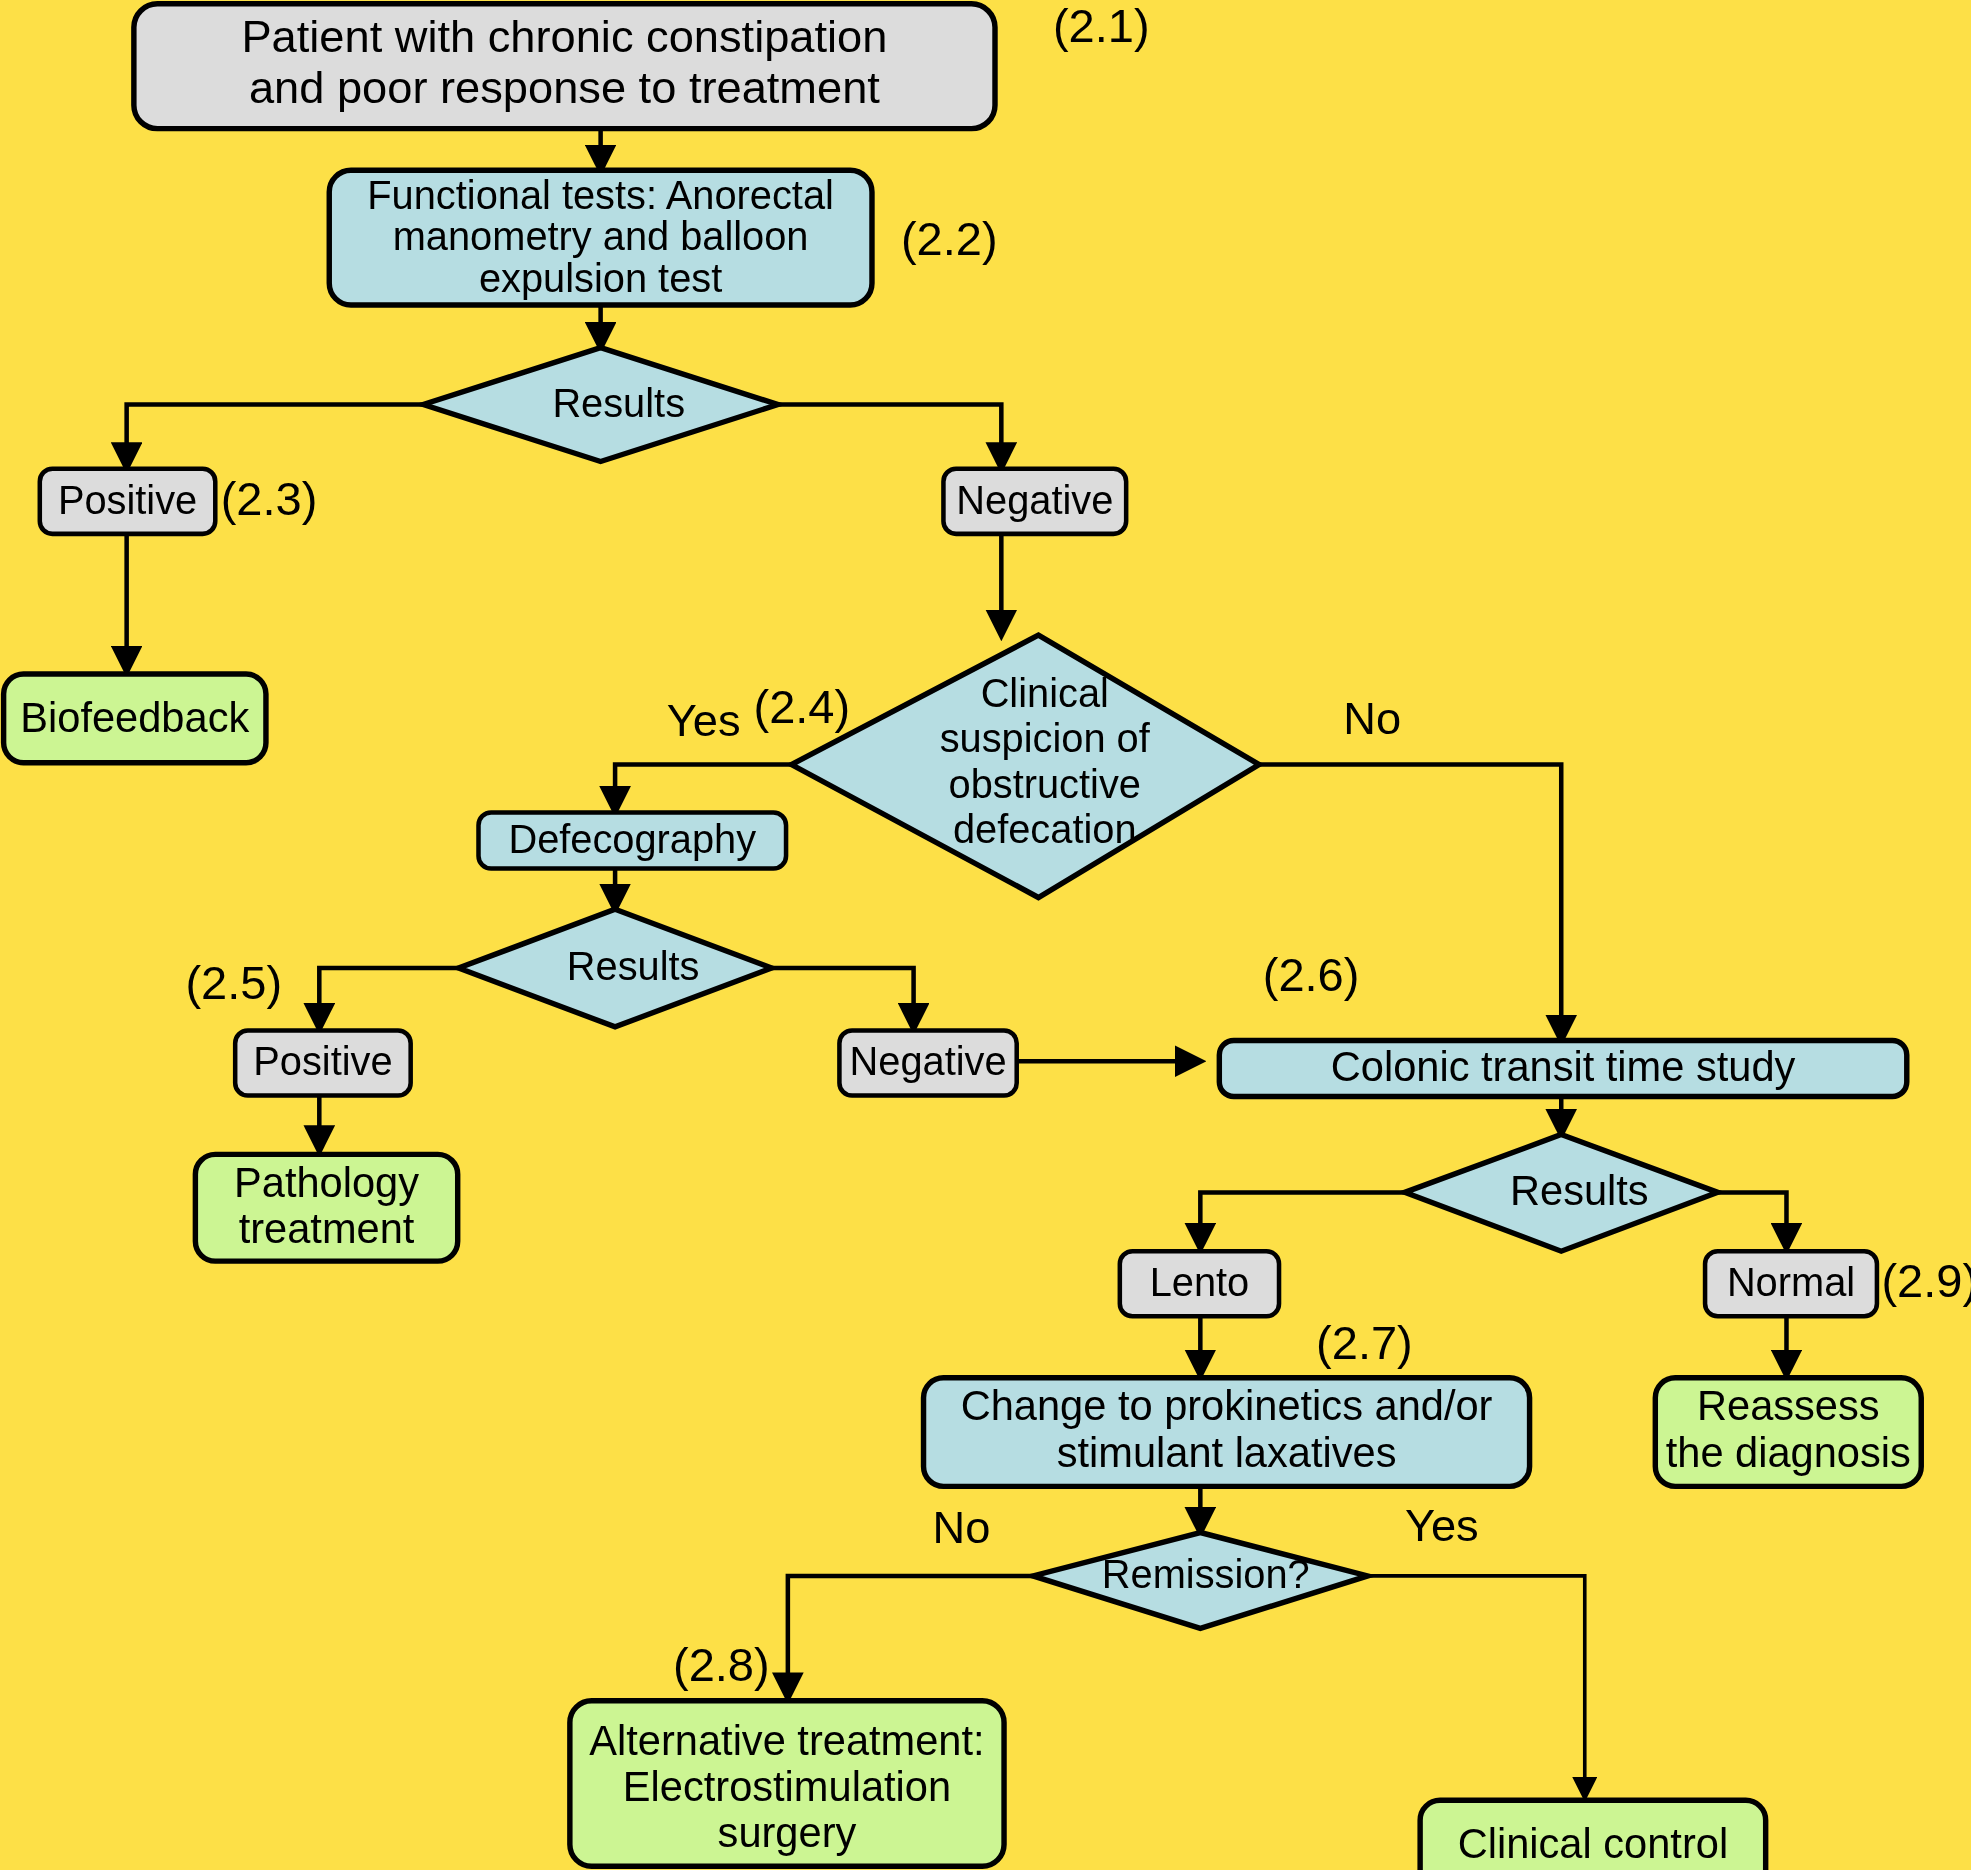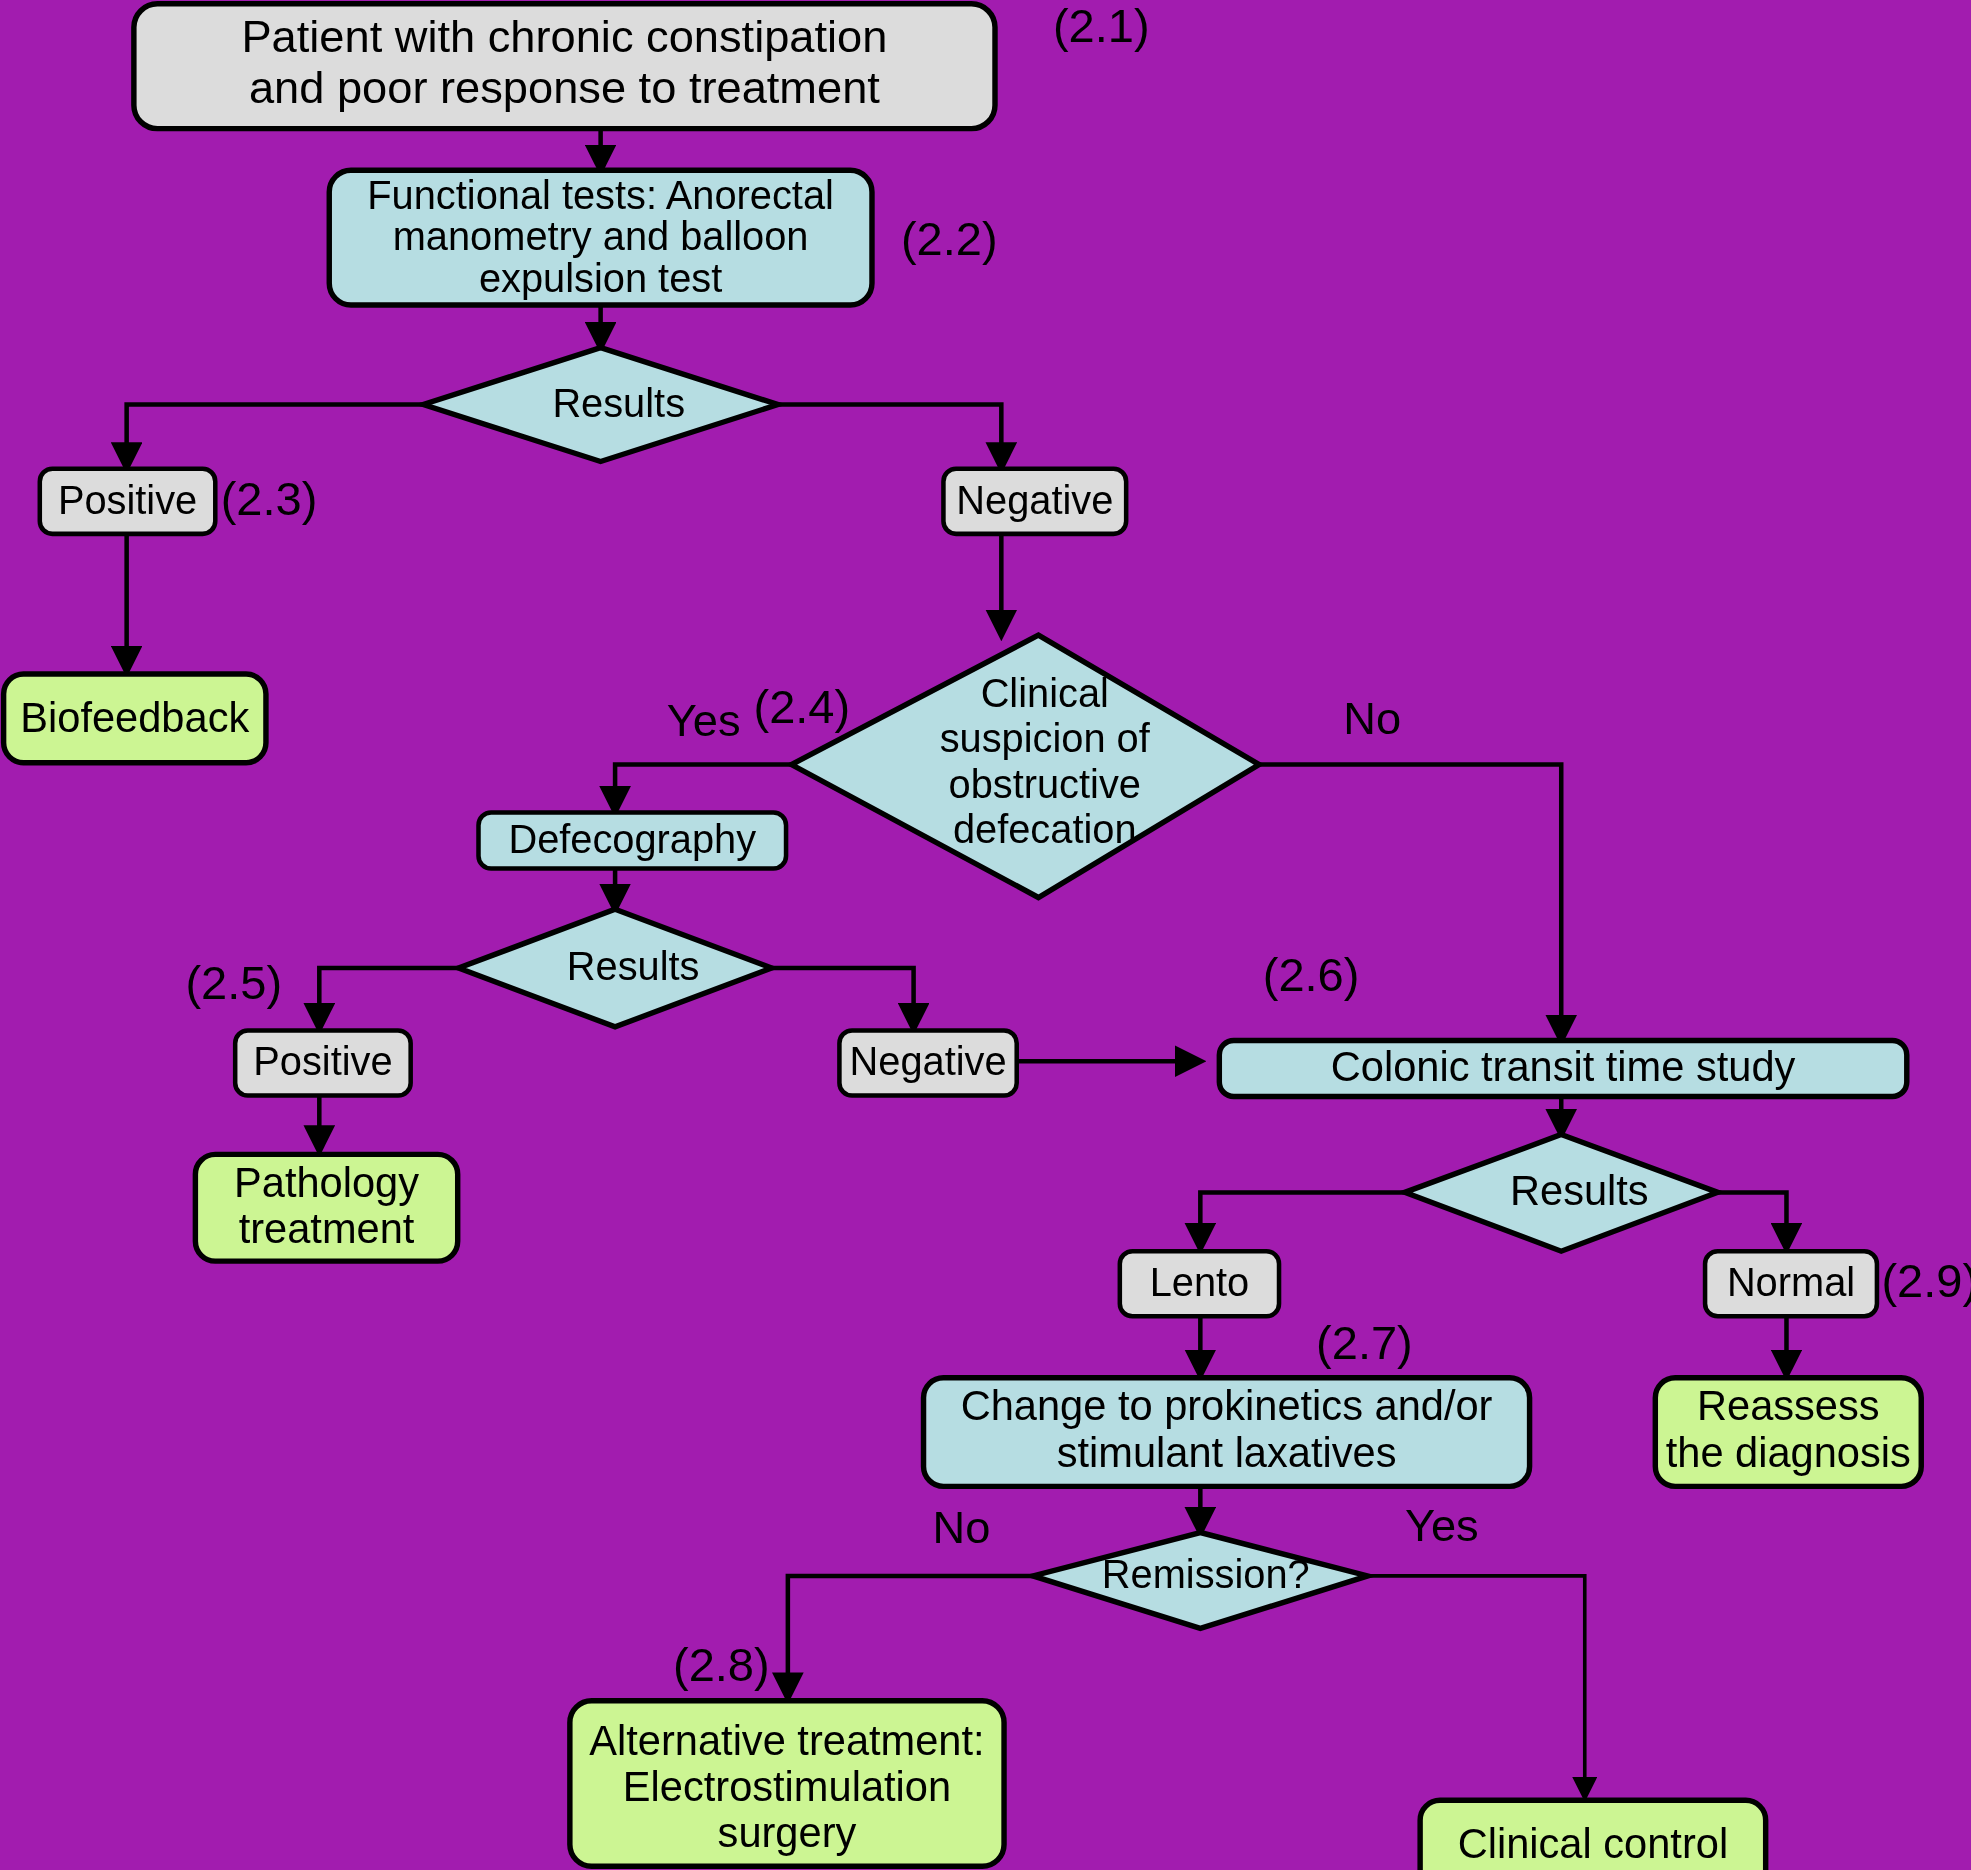--- a/index.html
+++ b/index.html
@@ -1,17 +1,17 @@
 <!DOCTYPE html>
 <html style="font-size:14.5px"><head>
 <meta charset="utf-8">
 <style>
   html,body{margin:0;padding:0;background:#ffffff;}
   body{width:1971px;height:1871px;font-family:"Liberation Sans",sans-serif;overflow:hidden;}
-  #chart-root{position:relative;width:1971px;height:1871px;background:#a21caf;}
+  #chart-root{position:relative;width:1971px;height:1871px;background:#fde047;}
   svg{display:block;}
   .node-text{font-family:"Liberation Sans",sans-serif;fill:#000;text-anchor:middle;dominant-baseline:middle;}
   .shape{stroke:#000;stroke-width:6;}
   .shape-thin{stroke:#000;stroke-width:5;}
   .edge{stroke:#000;stroke-width:5;fill:none;}
   .edge-thin{stroke:#000;stroke-width:4;fill:none;}
   .arrowhead{fill:#000;stroke:none;}
   .ref-label{font-family:"Liberation Sans",sans-serif;fill:#000;text-anchor:start;dominant-baseline:middle;}
   .branch-label{font-family:"Liberation Sans",sans-serif;fill:#000;text-anchor:middle;dominant-baseline:middle;}
 </style>

